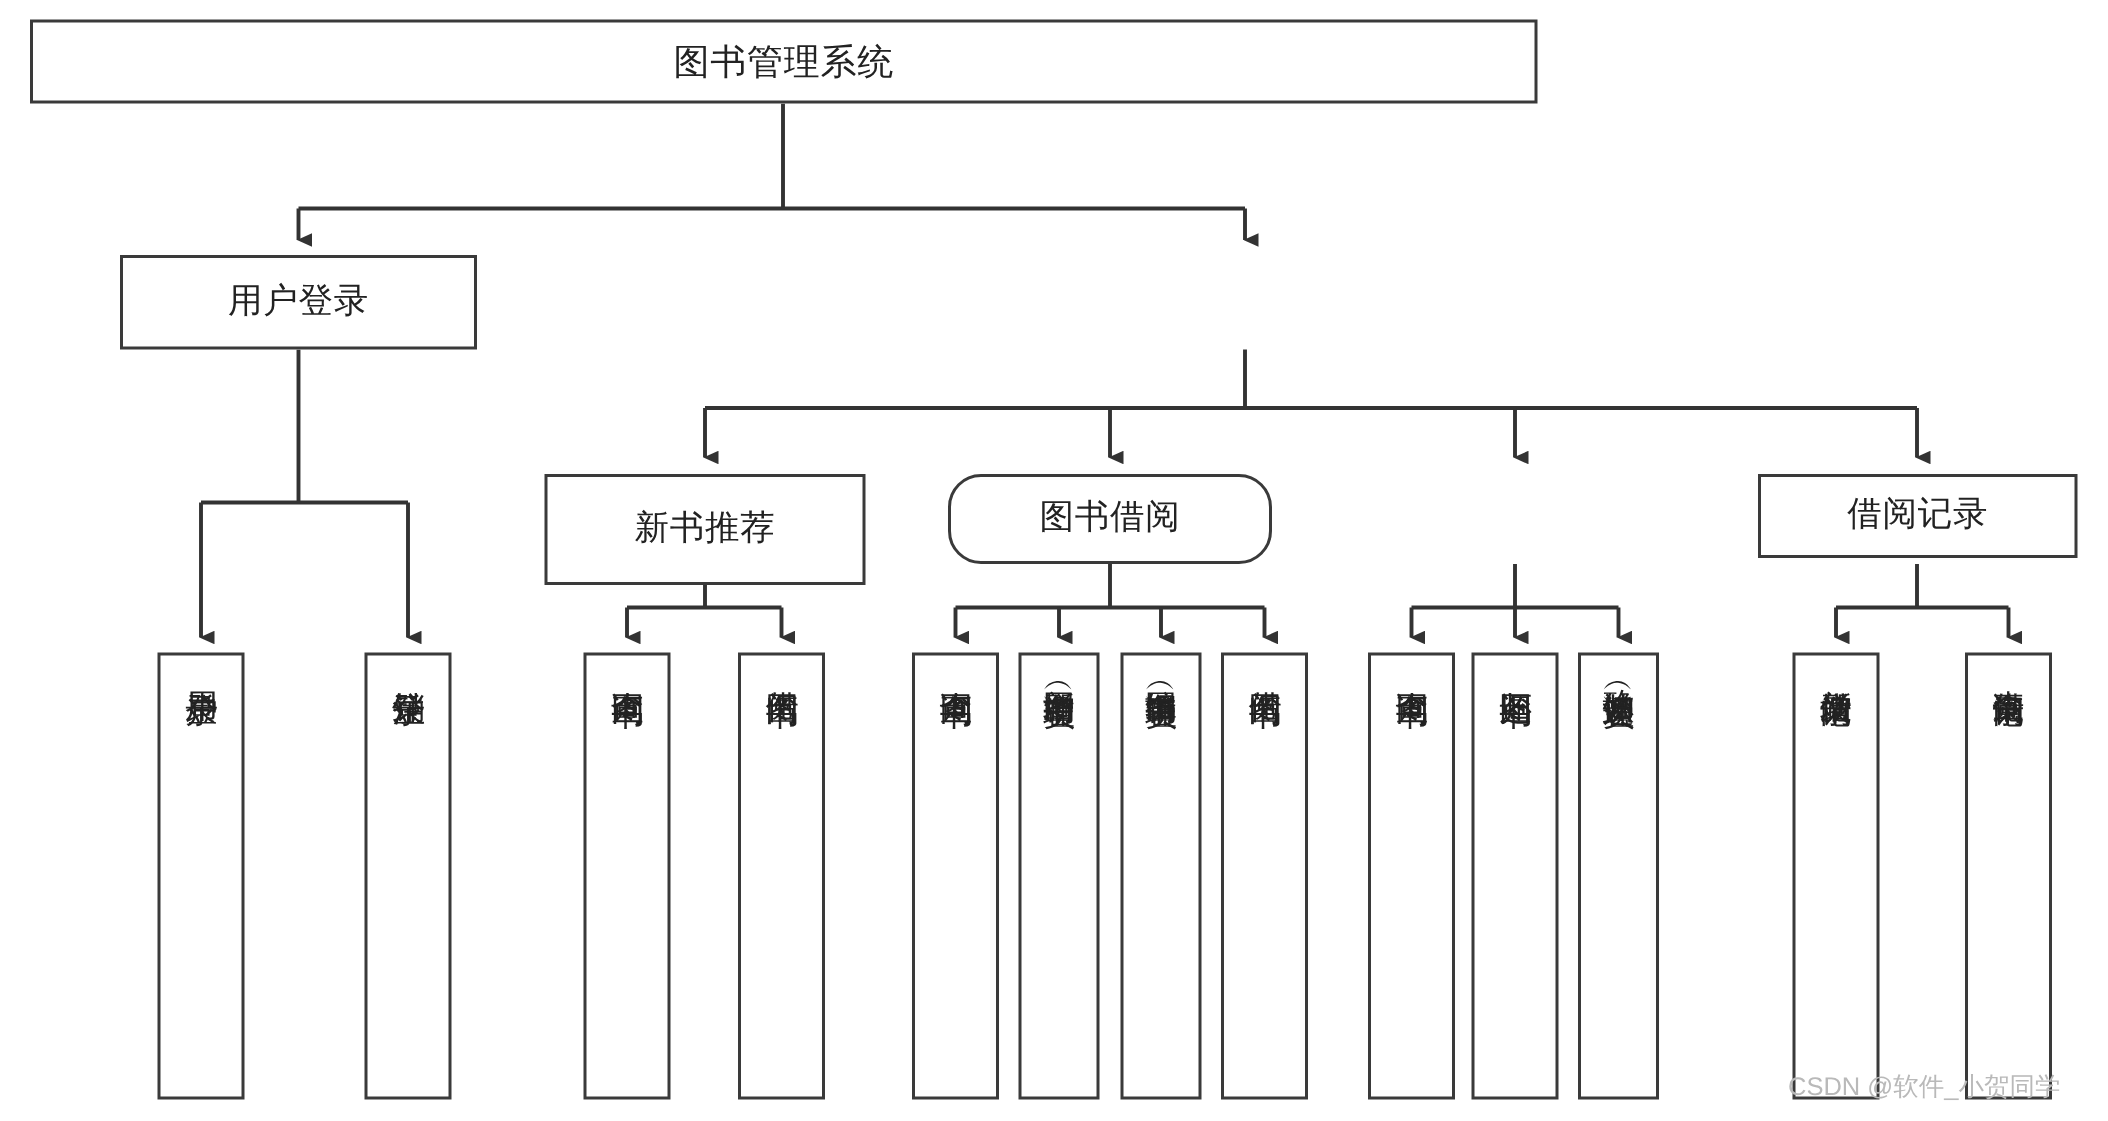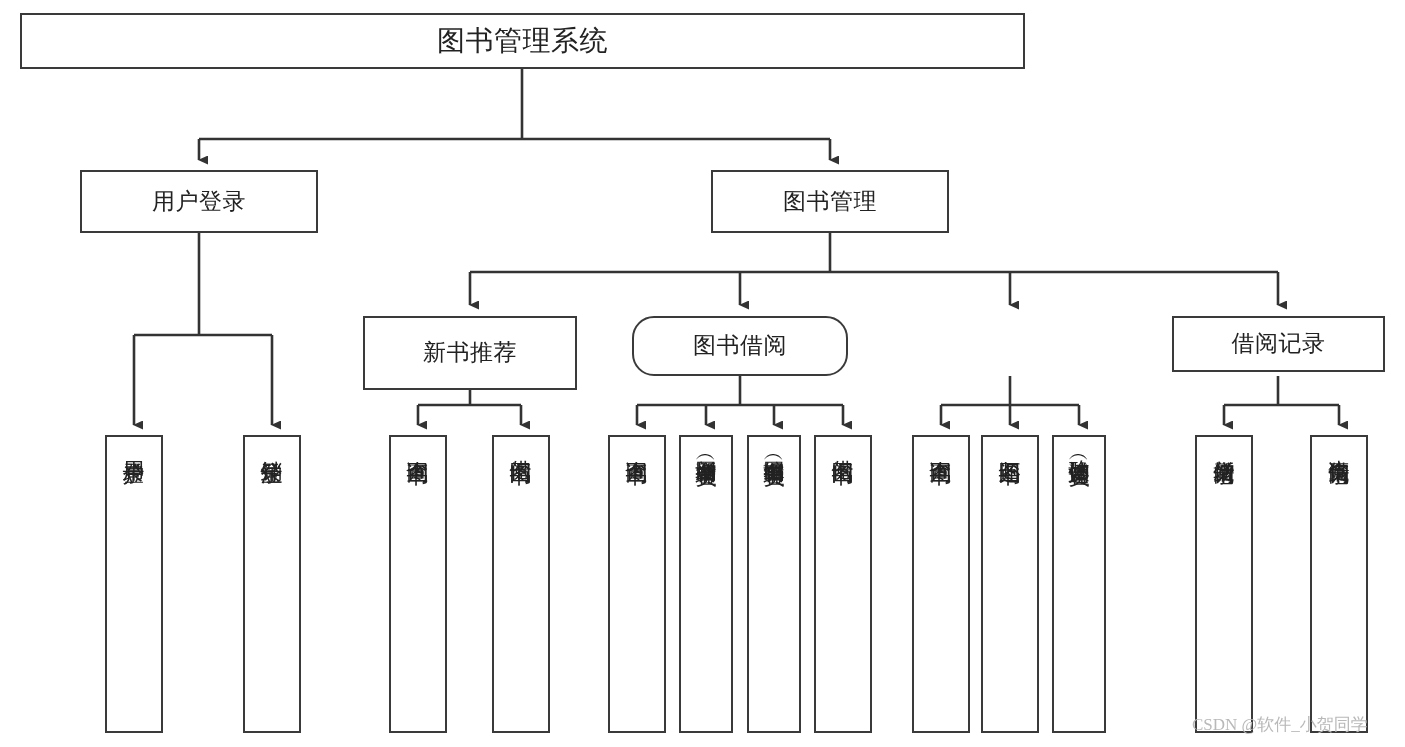--- a/index.html
+++ b/index.html
@@ -40,21 +40,21 @@
     color: #222222;
     text-align: center;
     line-height: 1.18;
     white-space: pre;
     letter-spacing: 0.5px;
   }
   .node.horizontal .node-label {
     font-size: 23px;
   }
   .node.root .node-label {
-    font-size: 28px;
+    font-size: 24px;
   }
   .node.vertical {
     align-items: flex-start;
     padding-top: 6px;
   }
   .node.vertical .node-label {
     writing-mode: vertical-rl;
     text-orientation: upright;
     font-size: 22px;
     line-height: 1.05;
@@ -66,21 +66,21 @@
     font-size: 21px;
   }
   .watermark {
     position: absolute;
     left: 1192px;
     top: 713px;
     font-size: 17px;
     color: #b9b9b9;
     white-space: nowrap;
     z-index: 3;
-    font-family: Liberation Serif, serif;
+    font-family: Liberation Sans, sans-serif;
   }
 </style>
 </head>
 <body>
 
 <div id="diagram-root">
 
   <svg id="connector-layer" viewBox="0 0 1405 747" width="1405" height="747" xmlns="http://www.w3.org/2000/svg">
     <defs>
       <marker id="arrowhead" markerWidth="9" markerHeight="10" refX="4.5" refY="9" orient="auto" markerUnits="userSpaceOnUse">
@@ -131,23 +131,20 @@
     </g>
   </svg>
 
   <div class="node root horizontal" style="left:20px; top:13px; width:1005px; height:56px;">
     <span class="node-label">图书管理系统</span>
   </div>
 
   <div class="node horizontal" style="left:80px; top:170px; width:238px; height:63px;">
     <span class="node-label">用户登录</span>
   </div>
-  <div class="node horizontal" style="left:711px; top:170px; width:238px; height:63px;">
-    <span class="node-label">图书管理</span>
-  </div>
 
   <div class="node horizontal" style="left:363px; top:316px; width:214px; height:74px;">
     <span class="node-label">新书推荐</span>
   </div>
   <div class="node horizontal" style="left:632px; top:316px; width:216px; height:60px;border-radius:22px;">
     <span class="node-label">图书借阅</span>
   </div>
   <div class="node horizontal" style="left:1172px; top:316px; width:213px; height:56px;">
     <span class="node-label">借阅记录</span>
   </div>

